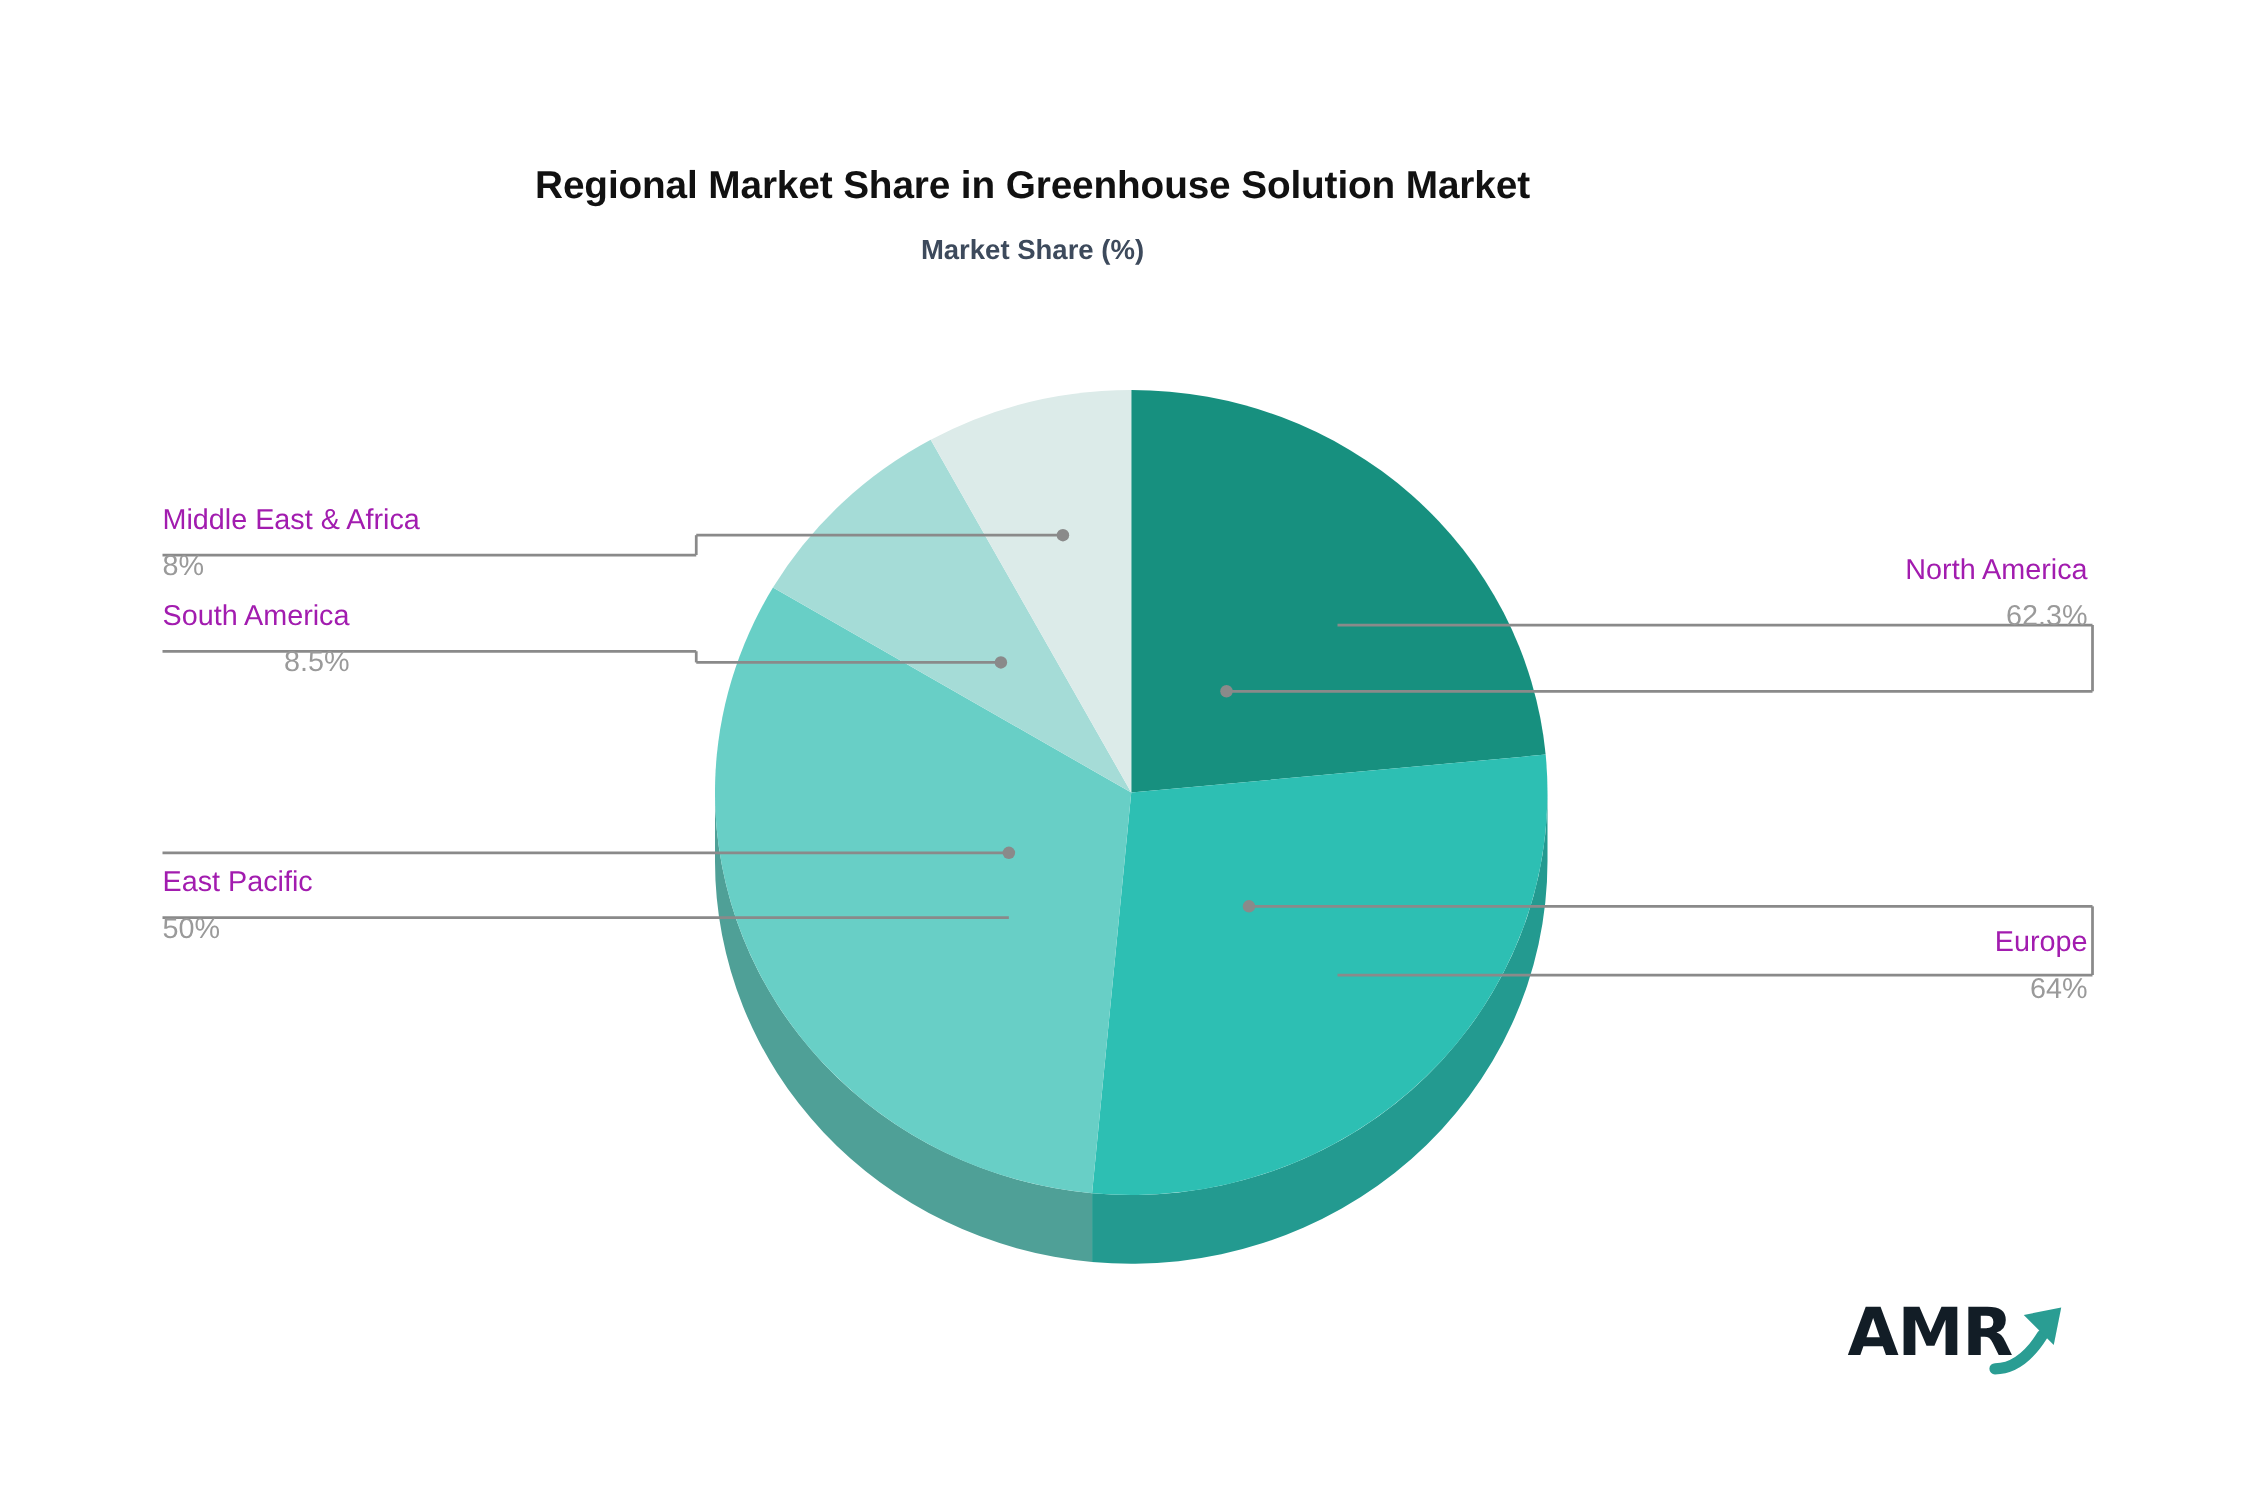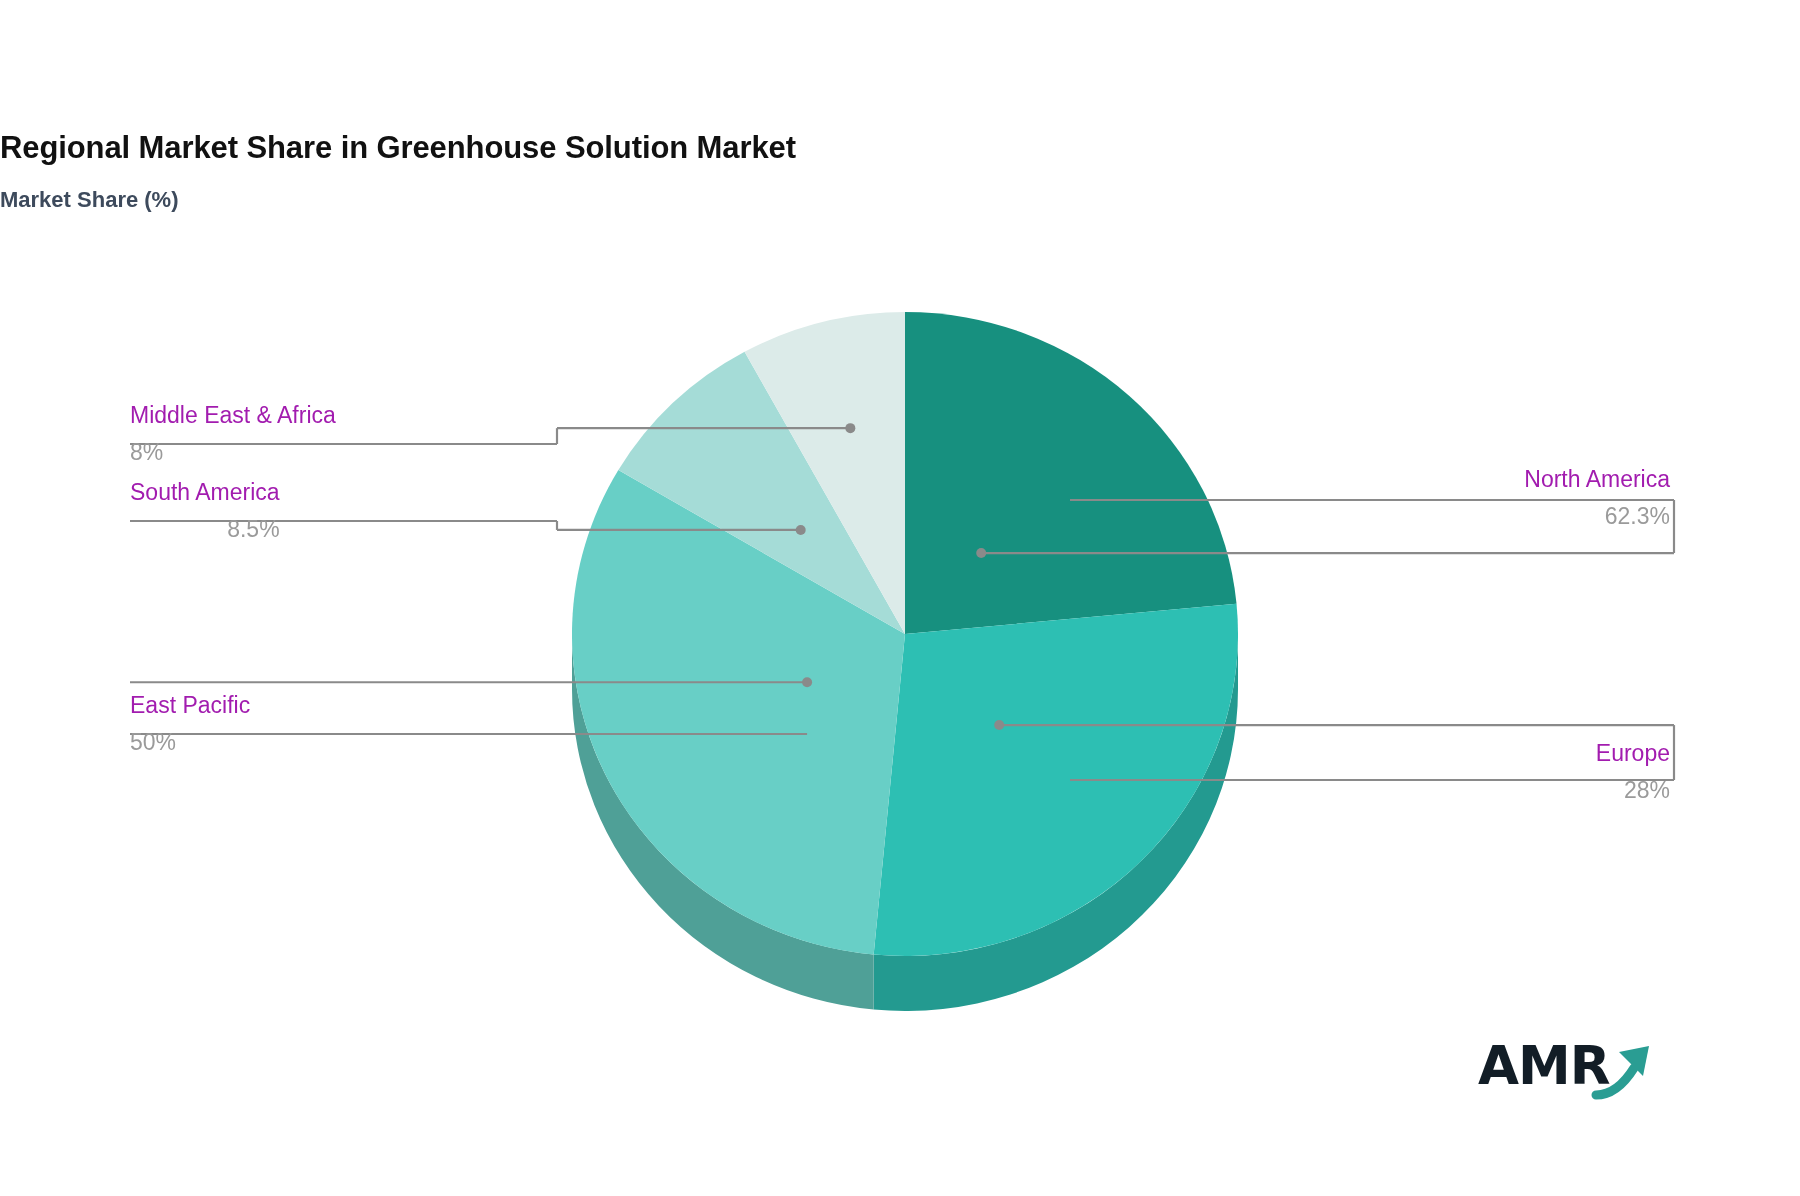--- a/index.html
+++ b/index.html
@@ -19,20 +19,21 @@
     inset: 0;
     background: #ffffff;
   }
 
   
   .title-block {
     position: absolute;
     top: 128px;
     left: 0;
     width: 1652px;
+    text-align: center;
     pointer-events: none;
   }
   .chart-title {
     font-size: 31px;
     font-weight: bold;
     color: #111111;
     letter-spacing: -0.1px;
     line-height: 40px;
     margin: 0;
   }
@@ -146,28 +147,28 @@
   <div class="callout left" style="left:130px; top:477px;text-align:right;">
     <span class="cal-name">South America</span>
     <span class="cal-value">8.5%</span>
   </div>
 
   <div class="callout left" style="left:130px; top:690px;">
     <span class="cal-name">East Pacific</span>
     <span class="cal-value">50%</span>
   </div>
 
-  <div class="callout right" style="left:1070px; width:600px; top:464px;">
+  <div class="callout right" style="left:1070px; width:600px; top:440px;">
     <span class="cal-name">North America</span>
     <span class="cal-value">62.3%</span>
   </div>
 
   <div class="callout right" style="left:1070px; width:600px; top:738px;">
     <span class="cal-name">Europe</span>
-    <span class="cal-value">28%</span>
+    <span class="cal-value">64%</span>
   </div>
 
   <svg id="amr-logo" viewBox="0 0 178 70">
     <text class="amr-text" x="0" y="52">AMR</text>
     <g>
       <path d="M118 63 C133 63 146 52 156 36" stroke="#2a9d93" stroke-width="9" fill="none" stroke-linecap="round"></path>
       <path d="M141 20 L171 14 L165 44 Z" fill="#2a9d93"></path>
     </g>
   </svg>
 

